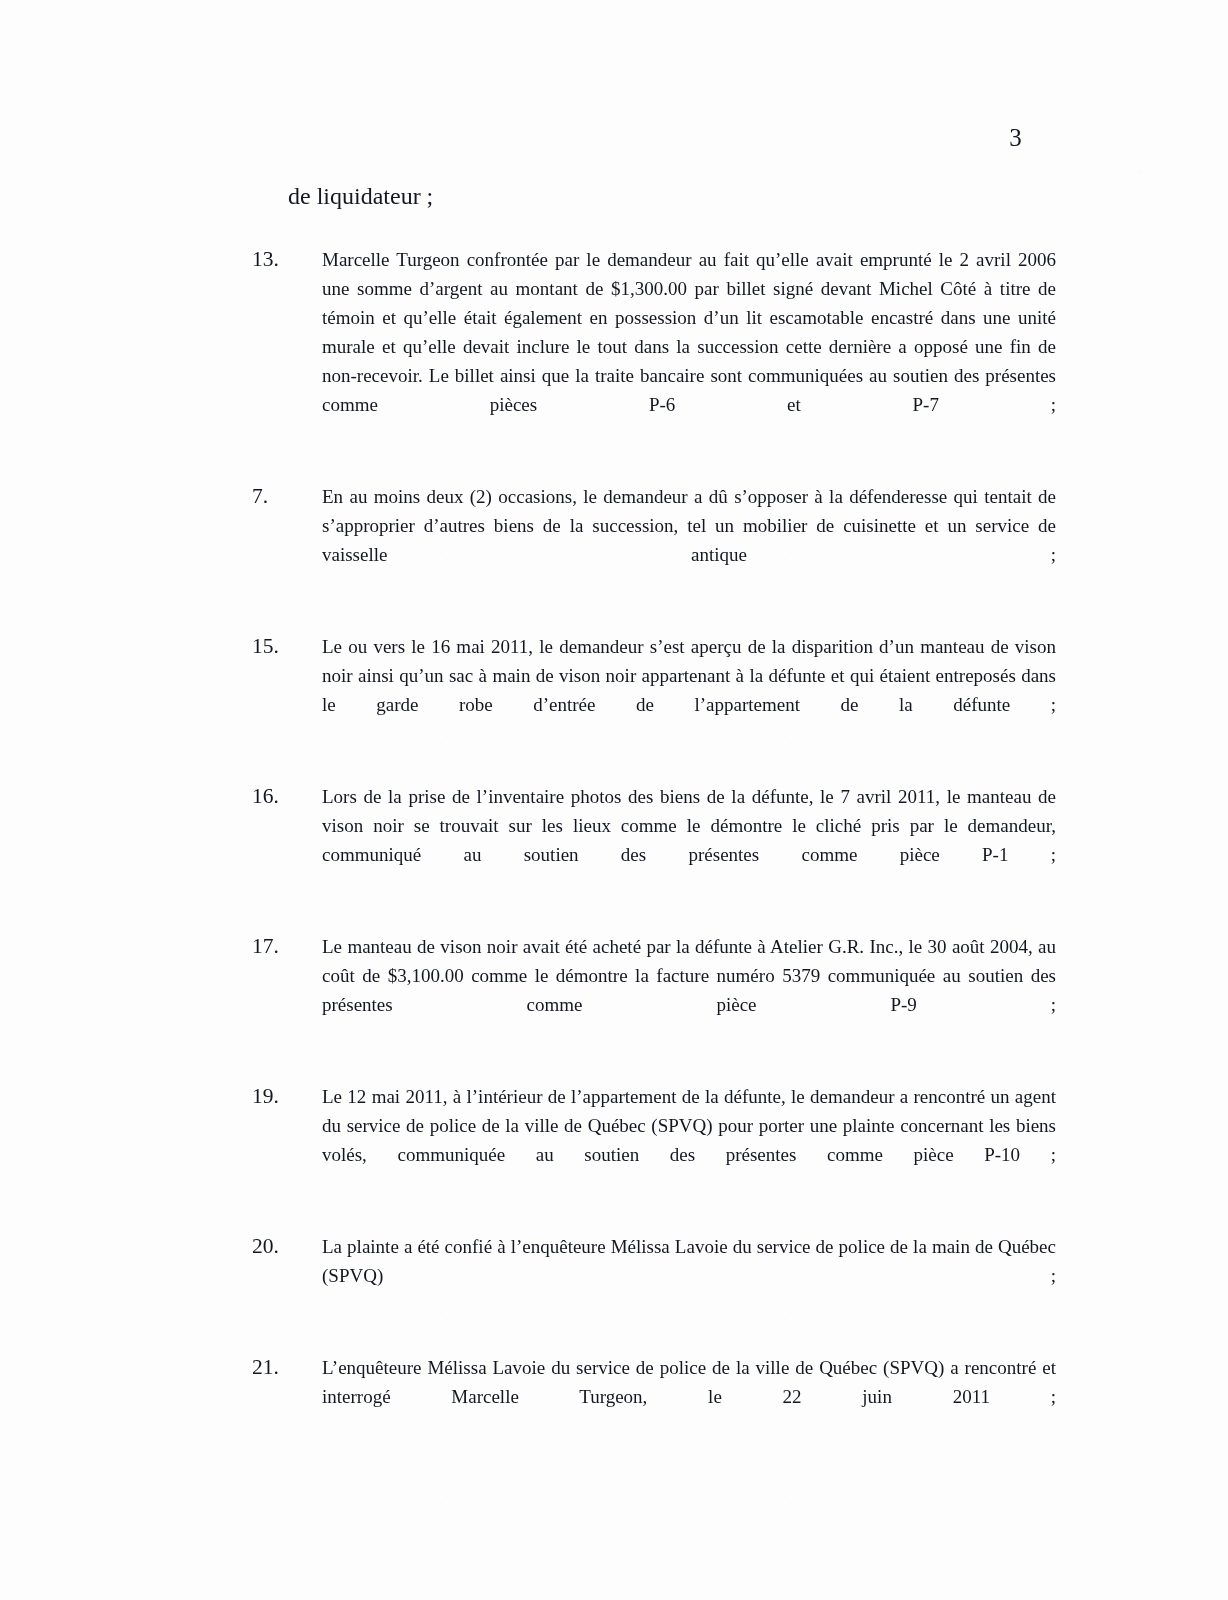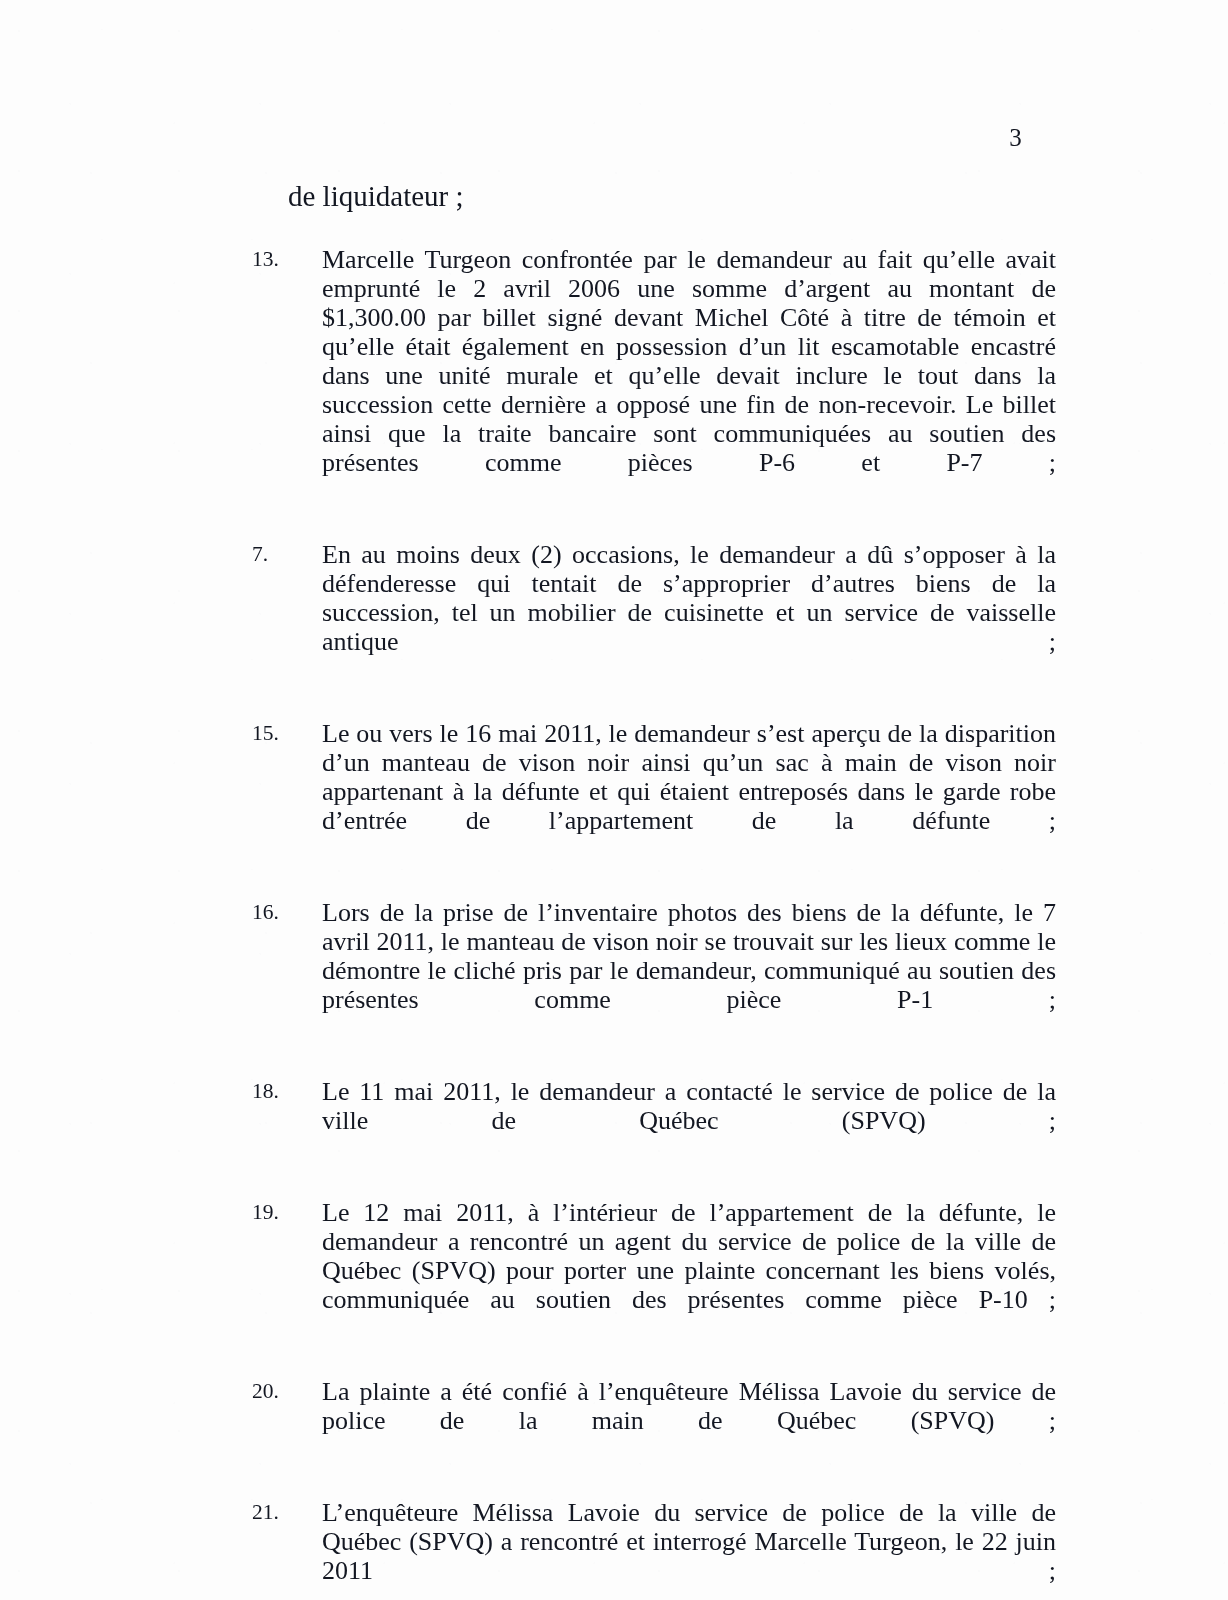--- a/index.html
+++ b/index.html
@@ -45,21 +45,21 @@
     position: absolute;
     top: 182px;
     left: 218px;
     width: 804px;
   }
 
   
   .lead-in {
     margin: 0 0 0 70px;
     width: 734px;
-    font-size: 29px;
+    font-size: 24px;
     line-height: 29px;
     text-align: left;
   }
 
   .clause {
     display: flex;
     align-items: flex-start;
     margin-top: 28px;
     margin-left: 34px;
   }
@@ -69,21 +69,21 @@
     font-size: 21.5px;
     line-height: 29px;
     text-align: left;
     padding-left: 0px;
     white-space: nowrap;
   }
 
   .clause-text {
     flex: 0 0 734px;
     width: 734px;
-    font-size: 26px;
+    font-size: 19px;
     line-height: 29px;
     text-align: justify;
     text-justify: inter-word;
     hyphens: none;
     word-spacing: 0.2px;
   }
 
   
   .clause-text::after {
     content: "";
@@ -116,25 +116,25 @@
     <div class="clause gap-xl">
       <div class="clause-number">15.</div>
       <div class="clause-text">Le ou vers le 16 mai 2011, le demandeur s’est aperçu de la disparition d’un manteau de vison noir ainsi qu’un sac à main de vison noir appartenant à la défunte et qui étaient entreposés dans le garde robe d’entrée de l’appartement de la défunte ;</div>
     </div>
 
     <div class="clause gap-xl">
       <div class="clause-number">16.</div>
       <div class="clause-text">Lors de la prise de l’inventaire photos des biens de la défunte, le 7 avril 2011, le manteau de vison noir se trouvait sur les lieux comme le démontre le cliché pris par le demandeur, communiqué au soutien des présentes comme pièce P-1 ;</div>
     </div>
 
+    <div class="clause gap-xl">
+      <div class="clause-number">17.</div>
+      <div class="clause-text">Le manteau de vison noir avait été acheté par la défunte à Atelier G.R. Inc., le 30 août 2004, au coût de $3,100.00 comme le démontre la facture numéro 5379 communiquée au  soutien des présentes comme pièce P-9 ;</div>
+    </div>
 
-    <div class="clause gap-xl">
-      <div class="clause-number">18.</div>
-      <div class="clause-text">Le 11 mai 2011, le demandeur a contacté le service de police de la ville de Québec (SPVQ) ;</div>
-    </div>
 
     <div class="clause gap-xl">
       <div class="clause-number">19.</div>
       <div class="clause-text">Le 12 mai 2011, à l’intérieur de l’appartement de la défunte, le demandeur a rencontré un agent du service de police de la ville de Québec (SPVQ) pour porter une plainte concernant les biens volés, communiquée au soutien des présentes comme pièce P-10 ;</div>
     </div>
 
     <div class="clause gap-xl">
       <div class="clause-number">20.</div>
       <div class="clause-text">La plainte a été confié à l’enquêteure Mélissa Lavoie du service de police de la main de Québec (SPVQ) ;</div>
     </div>

